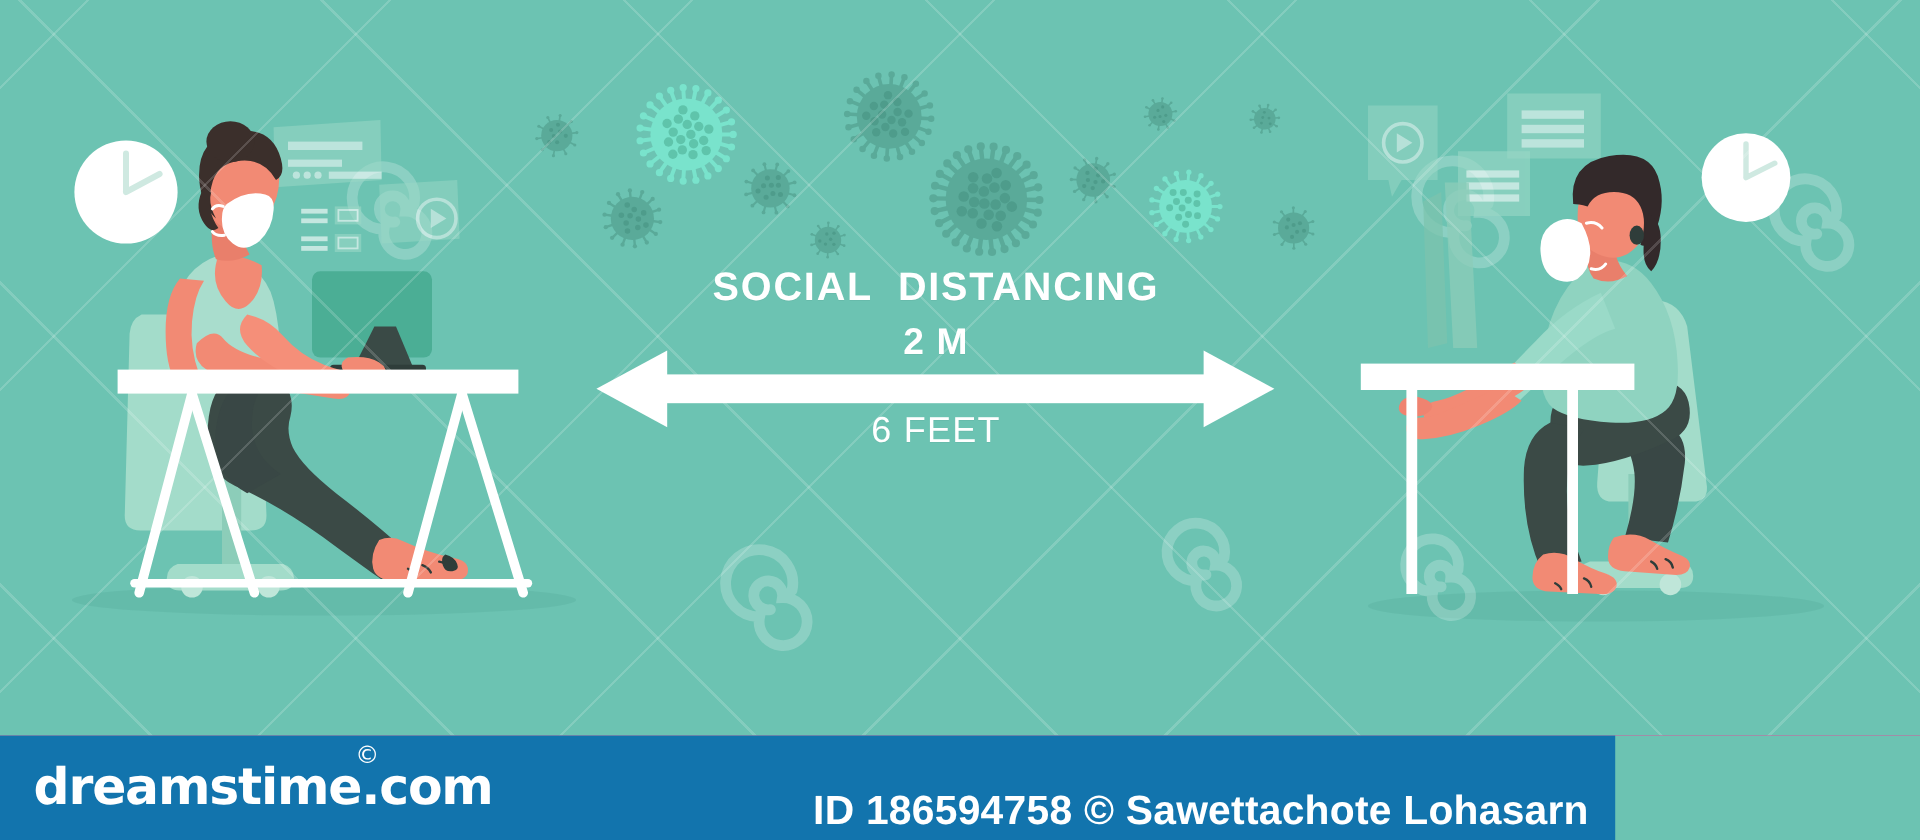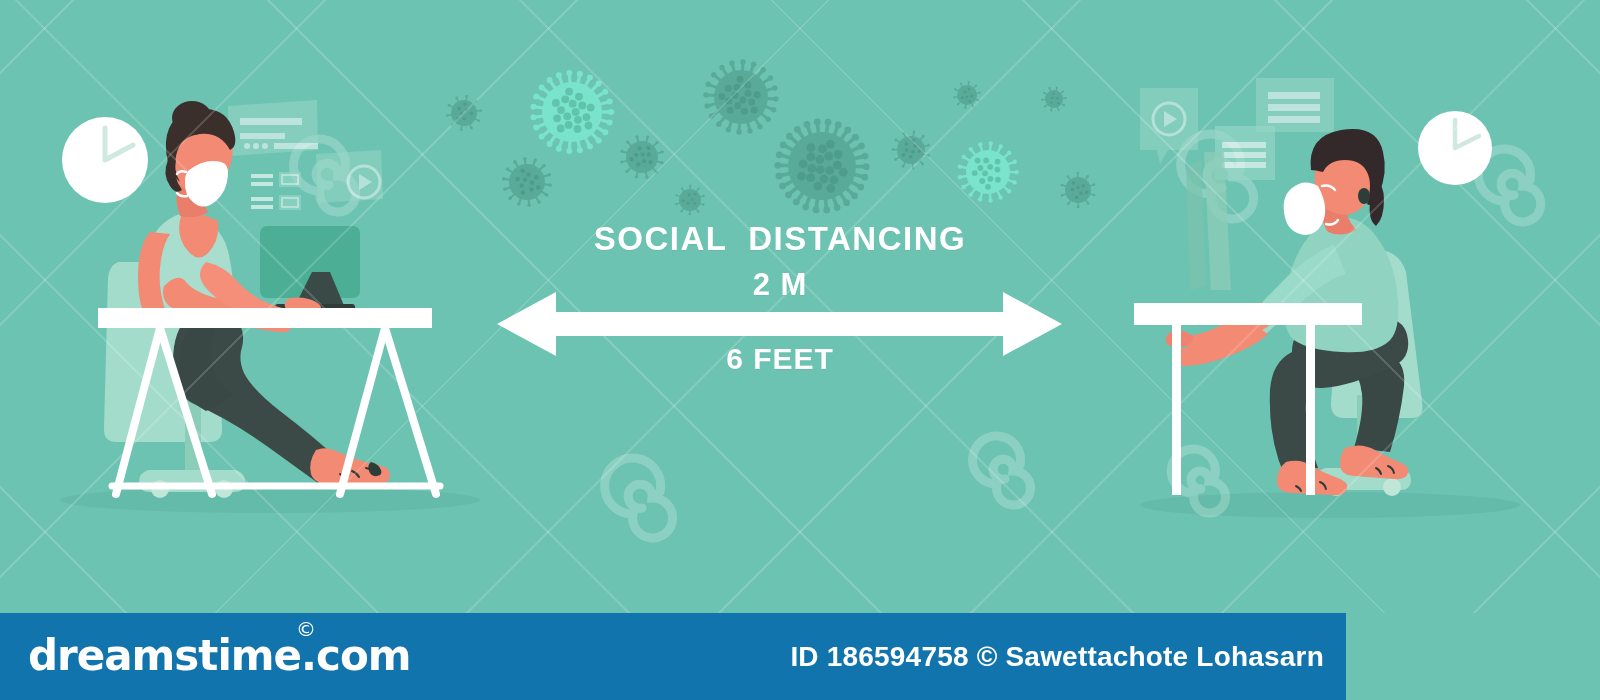--- a/index.html
+++ b/index.html
@@ -30,40 +30,40 @@
     text-shadow:0 1px 0 rgba(0,0,0,.04);
   }
   #title-social{
     font-size:33px;font-weight:bold;letter-spacing:1.5px;line-height:1;
     white-space:pre;
   }
   #label-meters{
     font-size:31px;font-weight:bold;letter-spacing:1px;line-height:1;margin-top:14px;
   }
   #label-feet{
-    font-size:30px;font-weight:bold;letter-spacing:1px;line-height:1;margin-top:44px;
+    font-size:30px;font-weight:normal;letter-spacing:1px;line-height:1;margin-top:44px;
   }
 
   
   #bottom-bar{
     position:absolute;left:0;top:613px;width:1346px;height:87px;
     background:#1274ad;
   }
   #brand{
     position:absolute;left:28px;top:18px;color:#fff;
     font-family:"DejaVu Sans", sans-serif;
     font-size:42px;font-weight:bold;letter-spacing:-1px;
     font-style:normal;
   }
   #brand .reg{
     position:absolute;left:268px;top:-14px;font-size:20px;font-weight:normal;
   }
   #credit{
-    position:absolute;right:22px;top:28px;color:#fff;
-    font-size:28px;font-weight:bold;letter-spacing:.2px;white-space:nowrap;
+    position:absolute;right:22px;top:44px;color:#fff;
+    font-size:34px;font-weight:bold;letter-spacing:.2px;white-space:nowrap;
   }
 </style>
 </head>
 <body>
 
 <div id="stage">
 
   <div id="illustration">
 
     <svg width="1600" height="613" viewBox="0 0 1600 613">

